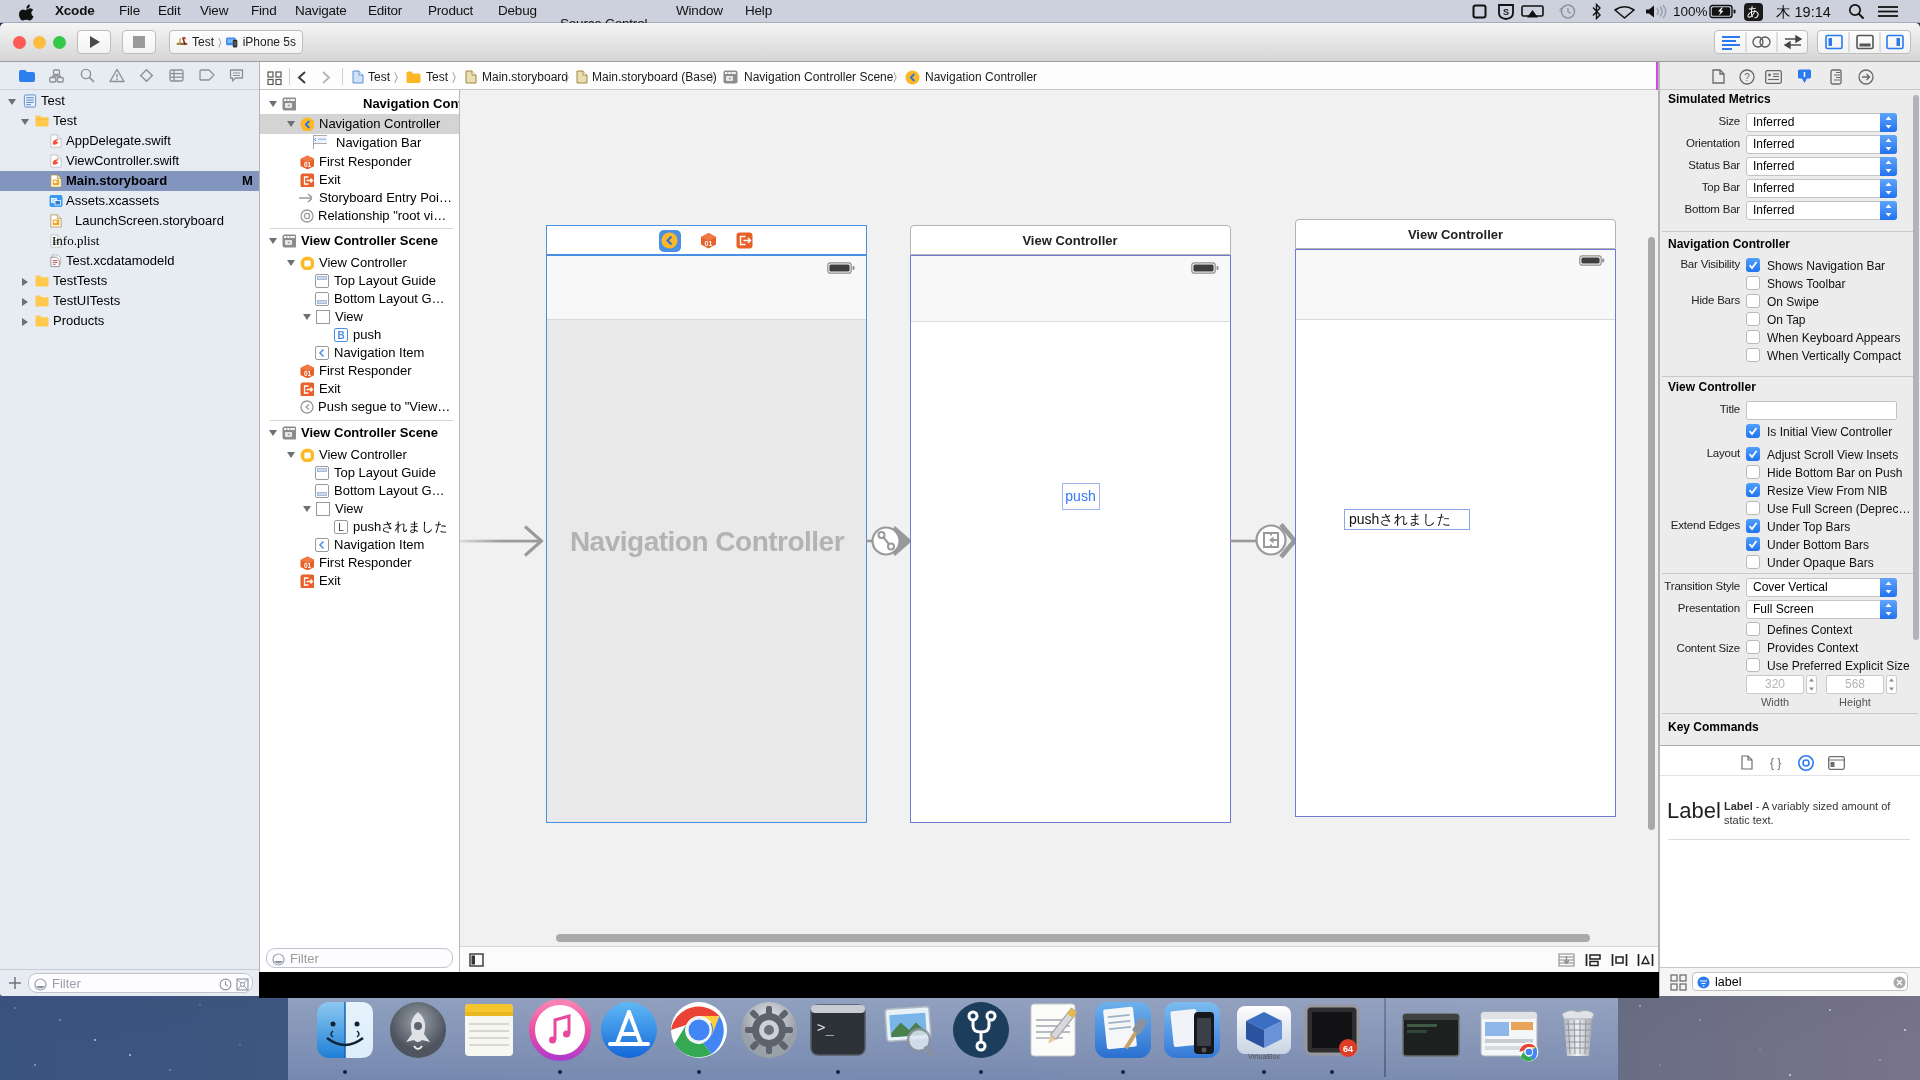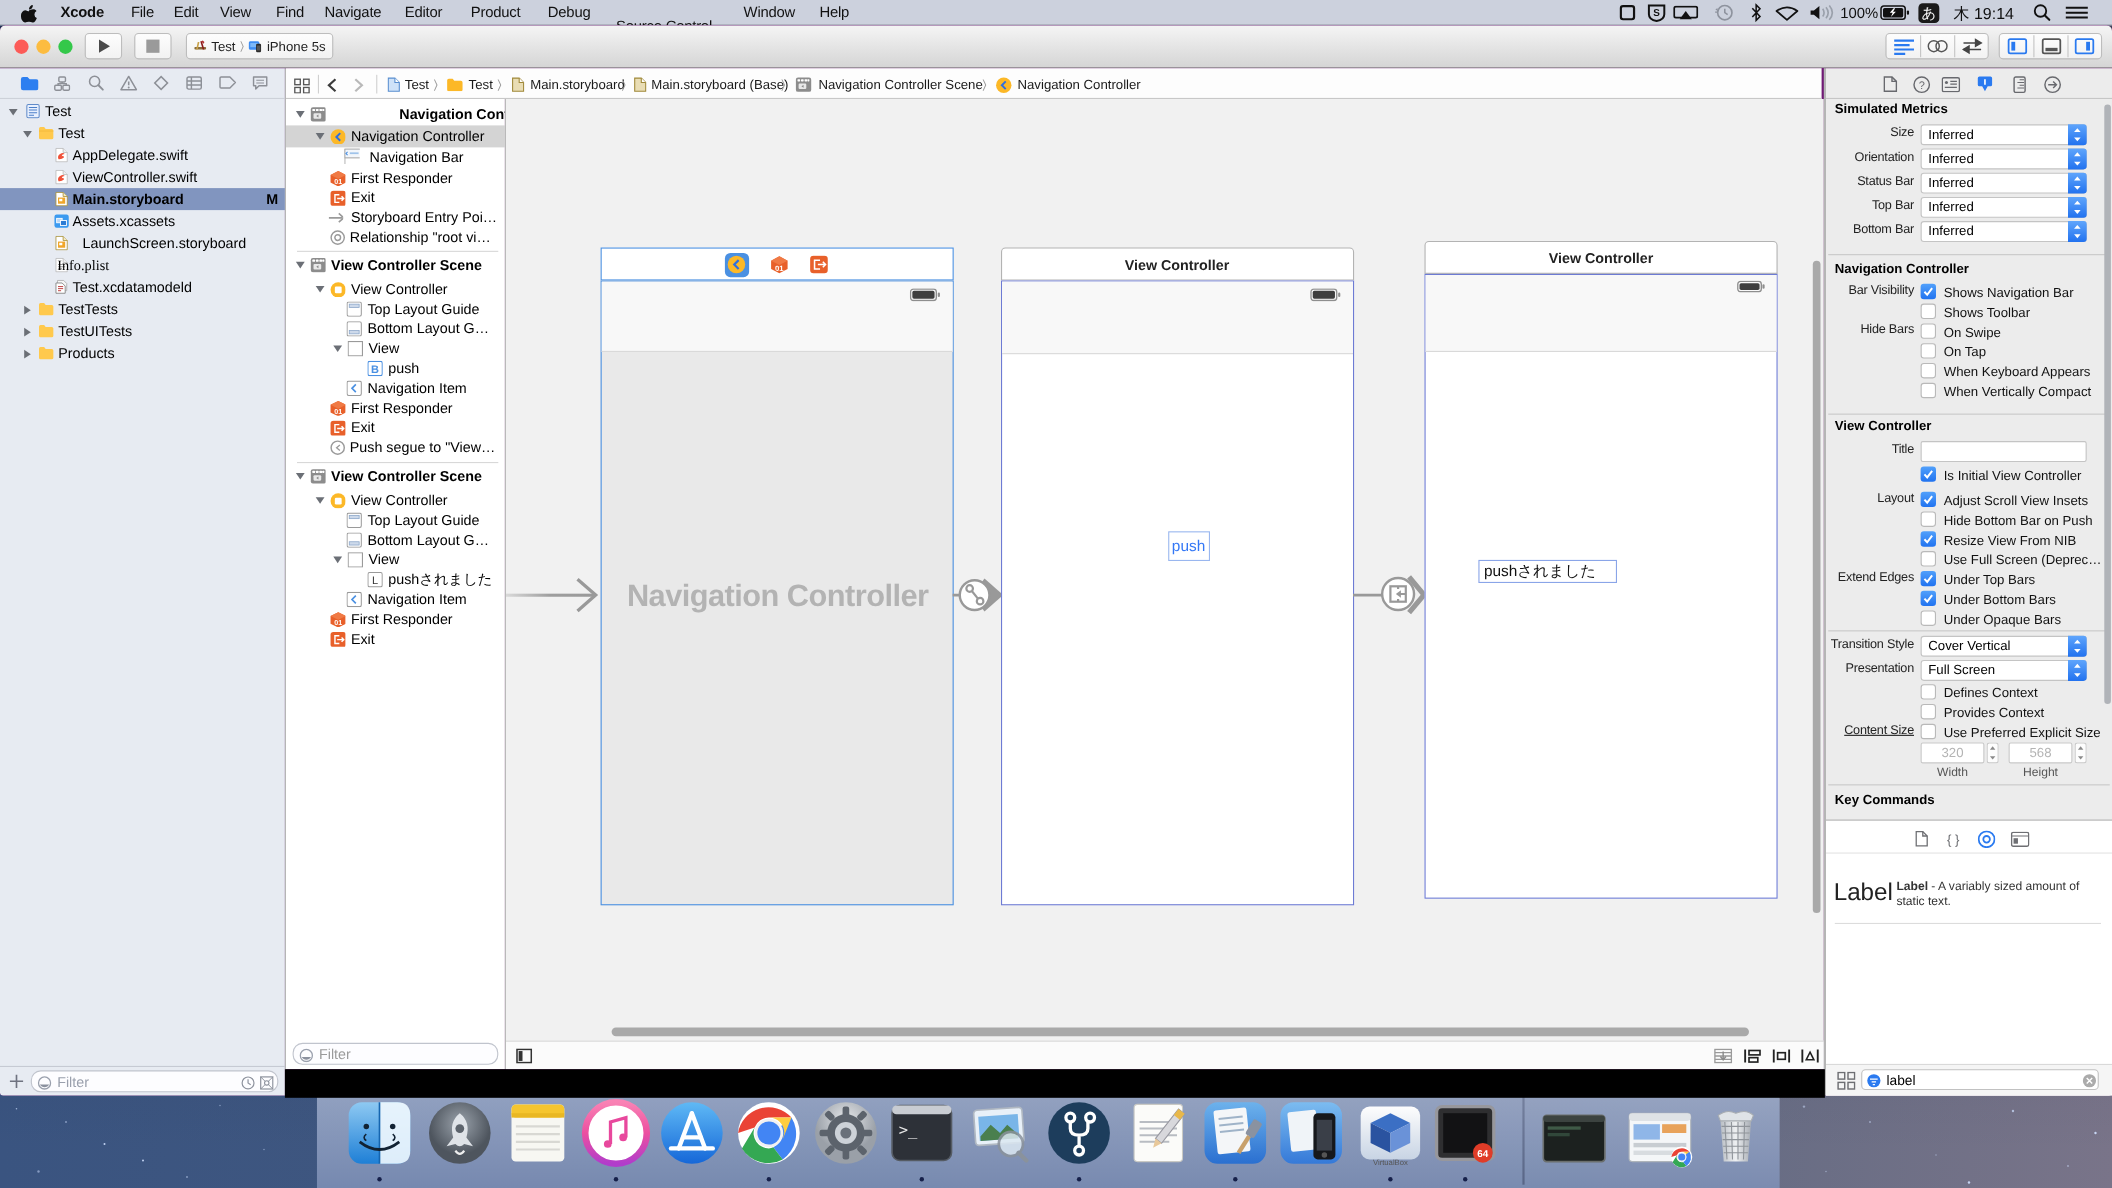--- a/index.html
+++ b/index.html
@@ -8,21 +8,21 @@
   background:linear-gradient(to bottom, rgba(10,20,45,0.55), rgba(10,20,45,0.0) 97%),
     linear-gradient(to right, #3a5480 0%, #44597f 40%, #5c6881 72%, #797489 100%); }
 .abs { position:absolute; }
 
 #menubar { position:absolute; left:0; top:0; width:1920px; height:23px;
   background:#ccd1dd; border-bottom:1px solid #a8adb9; font-size:14px; color:#111; }
 #menubar .b2 { top:3px; font-size:13.5px; white-space:nowrap; letter-spacing:-0.2px; }
 #mstatus { position:absolute; left:0; top:0; width:1920px; height:23px; color:#111; }
 
 #window { position:absolute; left:0; top:23px; width:1920px; height:973px; z-index:3;
-  background:#701a75; border-radius:5px 5px 3px 3px; }
+  background:#d946ef; border-radius:5px 5px 3px 3px; }
 #toolbar { position:absolute; left:0; top:0; width:1920px; height:39px;
   background:linear-gradient(#f5f5f5,#d5d5d5); border-bottom:1px solid #9e9e9e; border-radius:5px 5px 0 0; }
 .tl { position:absolute; top:13px; width:13px; height:13px; border-radius:50%; }
 .tbtn { position:absolute; top:7px; height:24px; background:linear-gradient(#fdfdfd,#f2f2f2); border:1px solid #bdbdbd; border-radius:4px; }
 #schemebox { display:flex; align-items:center; color:#222; padding:0 6px; overflow:hidden; }
 #statuspill { position:absolute; left:705px; top:8px; width:511px; height:23px; background:#fbfbfb; border:1px solid #c9c9c9; border-radius:4px; font-size:12px; color:#333; text-align:center; line-height:21px; }
 
 #navigator { position:absolute; left:0; top:39px; width:259px; height:934px; background:#e7ebf2; border-radius:0 0 0 3px;}
 #navtabs { position:absolute; left:0; top:0; width:259px; height:28px; border-bottom:1px solid #cdd1d9; }
 #navtree { position:absolute; left:0; top:29px; width:259px; font-size:13px; color:#000; }
@@ -954,21 +954,21 @@
       <div class="dropdown" style="top:537.5px;">Full Screen<div class="stepper">
           <svg width="17" height="19">
             <path d="M8.5 3.5 L11.5 7 H5.5 Z" fill="#fff"></path>
             <path d="M8.5 15.5 L11.5 12 H5.5 Z" fill="#fff"></path>
           </svg>
         </div></div>
     <span class="cb off" style="left:86px;top:560px;"></span>
       <span class="cbl" style="left:107px;top:561px;">Defines Context</span>
     <span class="cb off" style="left:86px;top:578px;"></span>
       <span class="cbl" style="left:107px;top:579px;">Provides Context</span>
-    <div class="ilbl" style="top:596px;text-decoration:underline;">Content Size</div>
+    <div class="ilbl" style="top:580px;">Content Size</div>
       <span class="cb off" style="left:86px;top:596px;"></span>
       <span class="cbl" style="left:107px;top:597px;">Use Preferred Explicit Size</span>
     <div class="abs" style="left:86px;top:613px;width:58px;height:19px;background:#fff;border:1px solid #c9c9c9;border-radius:2px;color:#b4b4b4;font-size:12px;text-align:center;line-height:17px;">320</div>
     <svg class="abs" style="left:146px;top:613px;" width="11" height="19">
         <rect x="0.5" y="0.5" width="10" height="18" rx="2" fill="#fdfdfd" stroke="#c9c9c9"></rect>
         <path d="M5.5 3.5 L8 6.5 H3 Z" fill="#8a8a8a"></path>
         <path d="M5.5 15.5 L8 12.5 H3 Z" fill="#8a8a8a"></path>
       </svg>
     <div class="abs" style="left:166px;top:613px;width:58px;height:19px;background:#fff;border:1px solid #c9c9c9;border-radius:2px;color:#b4b4b4;font-size:12px;text-align:center;line-height:17px;">568</div>
     <svg class="abs" style="left:226px;top:613px;" width="11" height="19">

